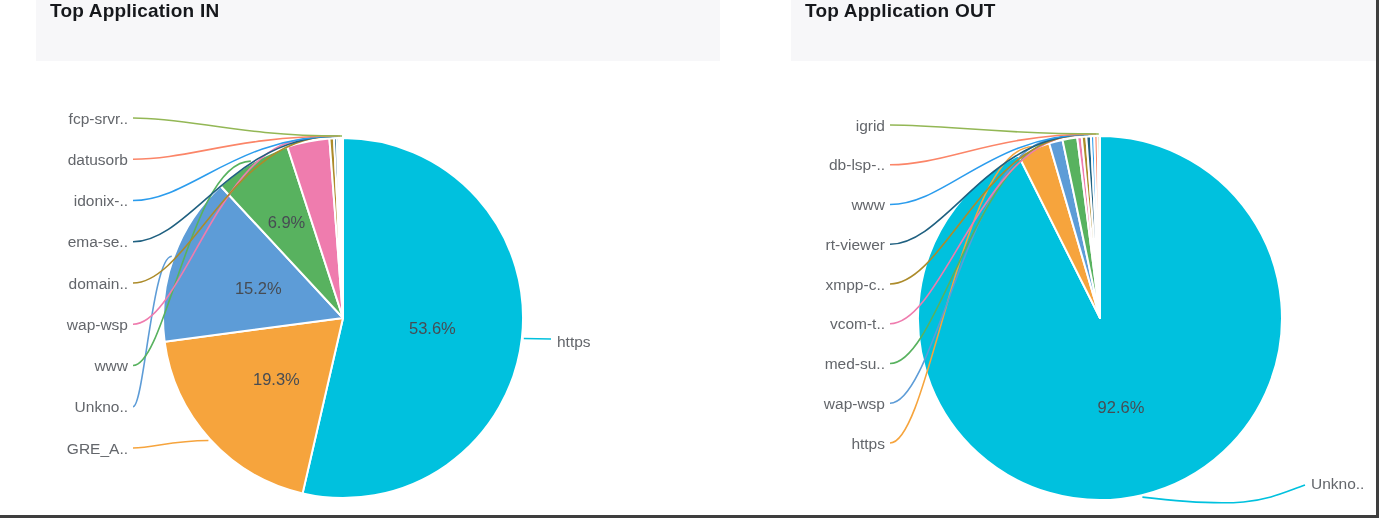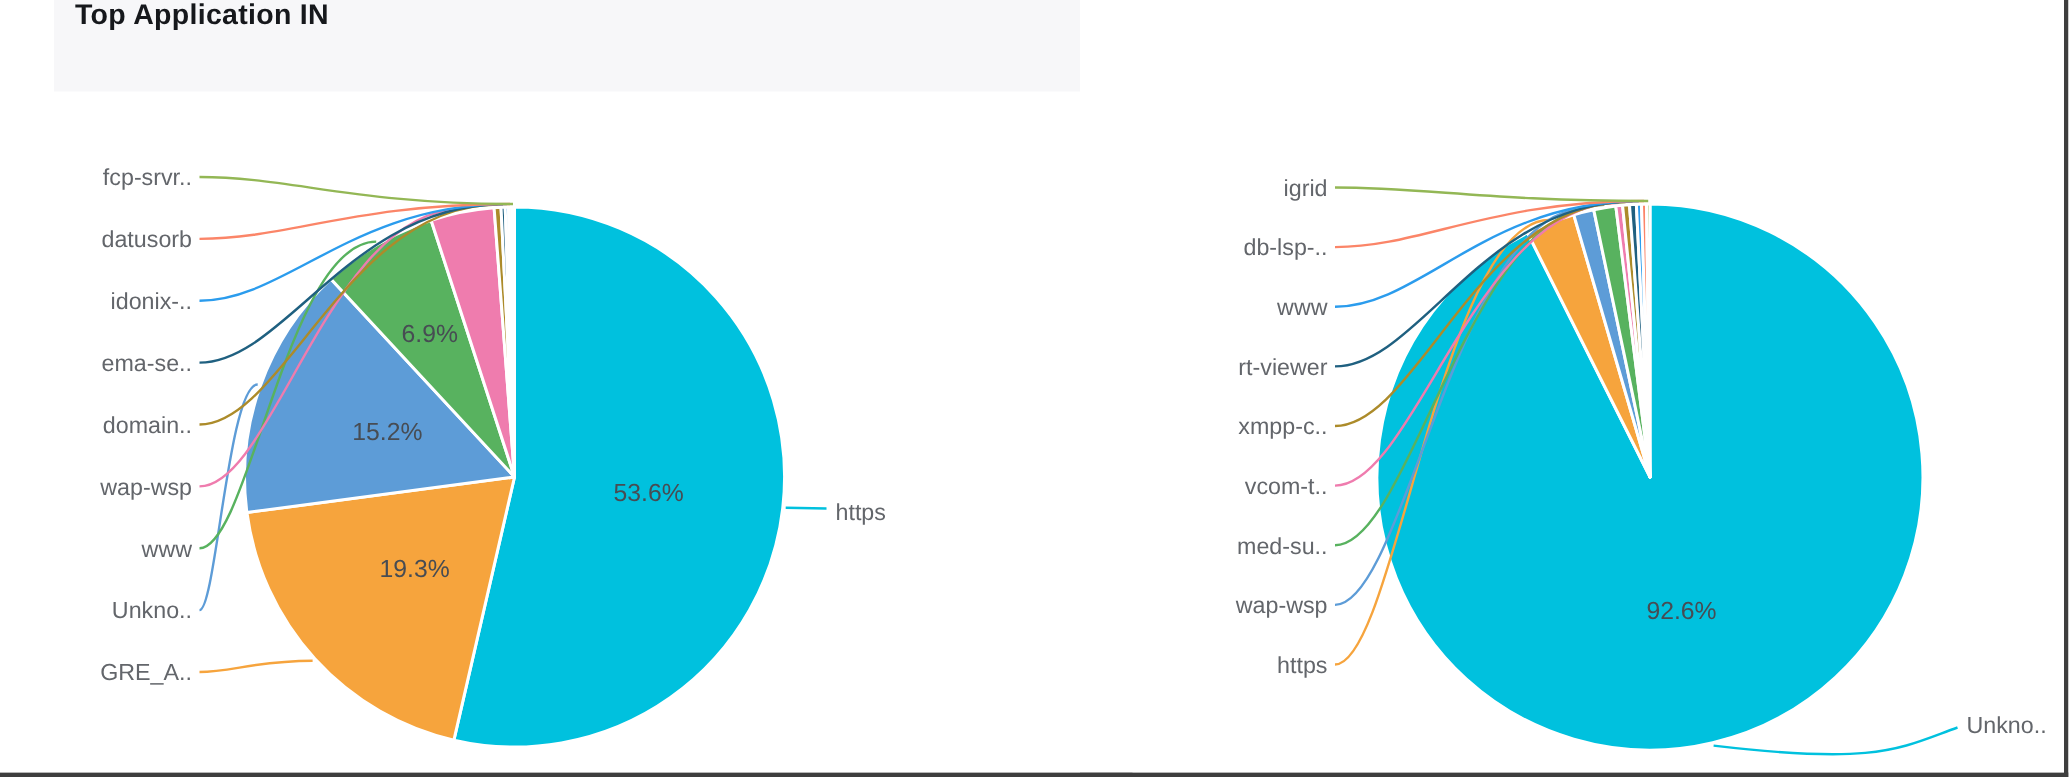--- a/index.html
+++ b/index.html
@@ -107,15 +107,18 @@
         <text x="130" y="289.5" text-anchor="end" class="outer-label">xmpp-c..</text>
         <path d="M135,244.25C190.6,244.25 234.2,134.4 333.4,134.4" stroke="#1f6080" class="leader"></path>
         <text x="130" y="249.75" text-anchor="end" class="outer-label">rt-viewer</text>
         <path d="M135,204.5C191.7,204.5 236.2,134.2 337.5,134.2" stroke="#2b9ced" class="leader"></path>
         <text x="130" y="210" text-anchor="end" class="outer-label">www</text>
         <path d="M135,164.75C192.7,164.75 238.0,134.0 341.0,134.0" stroke="#fb8568" class="leader"></path>
         <text x="130" y="170.25" text-anchor="end" class="outer-label">db-lsp-..</text>
         <path d="M135,125C193.5,125 239.4,134.0 343.8,134.0" stroke="#93b755" class="leader"></path>
         <text x="130" y="130.5" text-anchor="end" class="outer-label">igrid</text>
       </svg>
+    <div class="card-header">
+      <h2 class="card-title">Top Application OUT</h2>
+    </div>
   </div>
 
 </div>
 
 </body></html>

